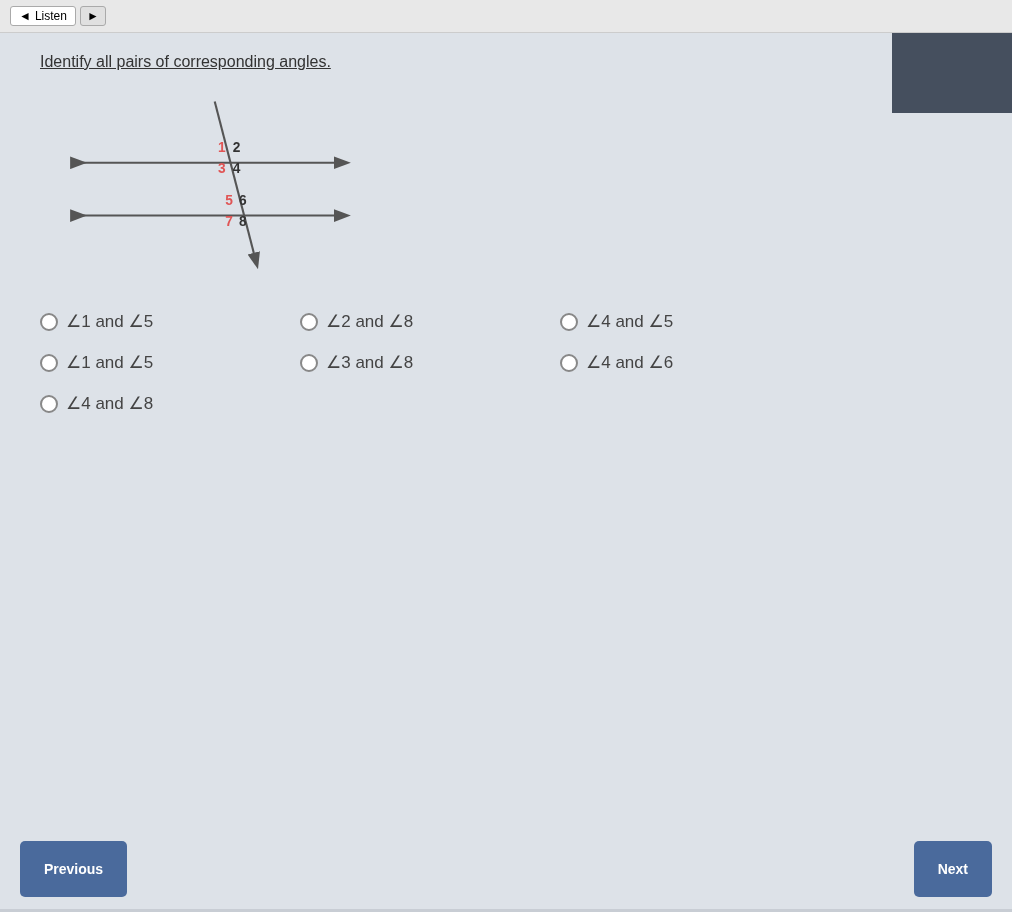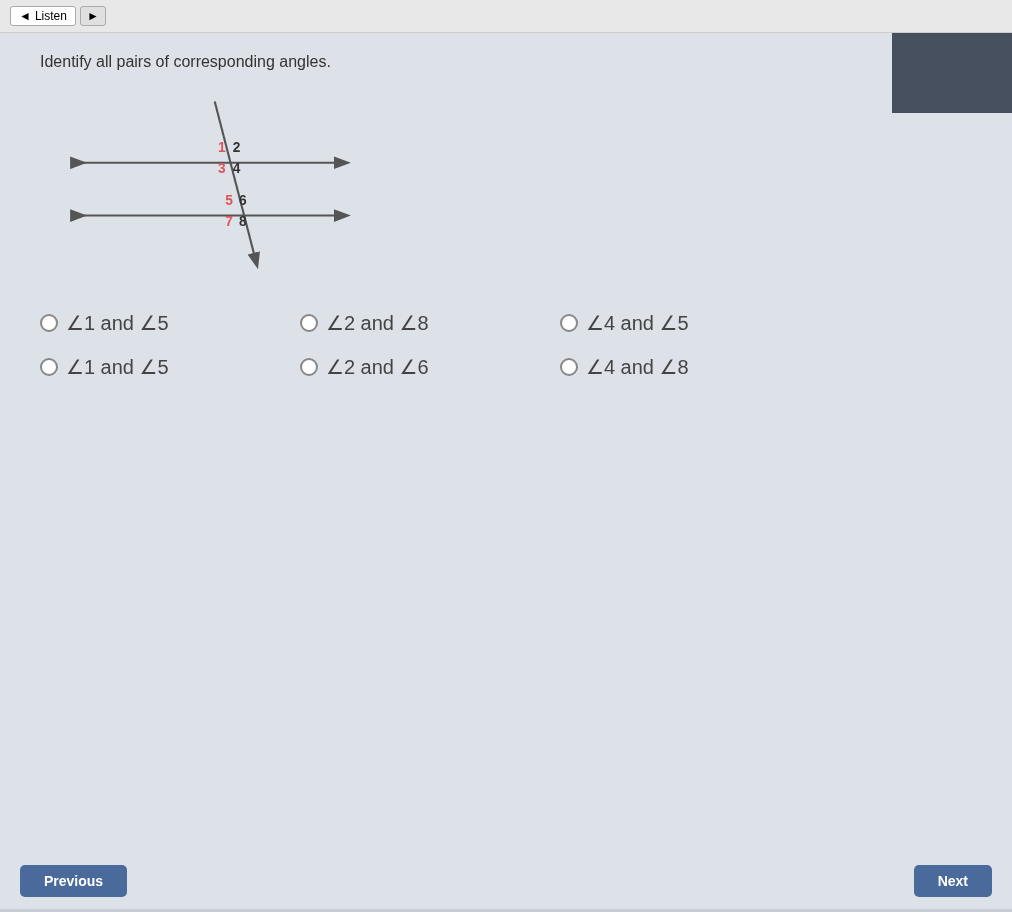--- a/index.html
+++ b/index.html
@@ -48,20 +48,21 @@
       padding: 20px 40px;
       min-height: calc(100% - 36px);
       position: relative;
     }
 
     .question-title {
       font-size: 16px;
       color: #333;
       margin-bottom: 20px;
       font-weight: normal;
+      text-decoration: underline;
     }
 
     .diagram-area {
       width: 320px;
       height: 190px;
       position: relative;
       margin-bottom: 30px;
       margin-left: 20px;
     }
 
@@ -89,41 +90,41 @@
       width: 18px;
       height: 18px;
       border-radius: 50%;
       border: 2px solid #888;
       background: white;
       flex-shrink: 0;
       cursor: pointer;
     }
 
     .option-label {
-      font-size: 20px;
+      font-size: 17px;
       color: #444;
     }
 
     .bottom-bar {
       position: absolute;
       bottom: 0;
       left: 0;
       right: 0;
       padding: 12px 20px;
       display: flex;
       justify-content: space-between;
       align-items: center;
     }
 
     .prev-btn, .next-btn {
       background: #4a6a9c;
       color: white;
       border: none;
       border-radius: 5px;
-      padding: 8px 24px;
+      padding: 20px 24px;
       font-size: 14px;
       cursor: pointer;
       font-weight: bold;
     }
 
     .dark-overlay {
       position: absolute;
       top: 0;
       right: 0;
       width: 120px;
@@ -204,23 +205,27 @@
       <span class="option-label">∠4 and ∠5</span>
     </div>
 
     <div class="option-item">
       <div class="option-radio"></div>
       <span class="option-label">∠1 and ∠5</span>
     </div>
 
     <div class="option-item">
       <div class="option-radio"></div>
-      <span class="option-label">∠2 and ∠6</span>
-    </div>
-
+      <span class="option-label">∠3 and ∠8</span>
+    </div>
+
+    <div class="option-item">
+      <div class="option-radio"></div>
+      <span class="option-label">∠4 and ∠6</span>
+    </div>
 
 
 
     <div class="option-item">
       <div class="option-radio"></div>
       <span class="option-label">∠4 and ∠8</span>
     </div>
 
   </div>
 

